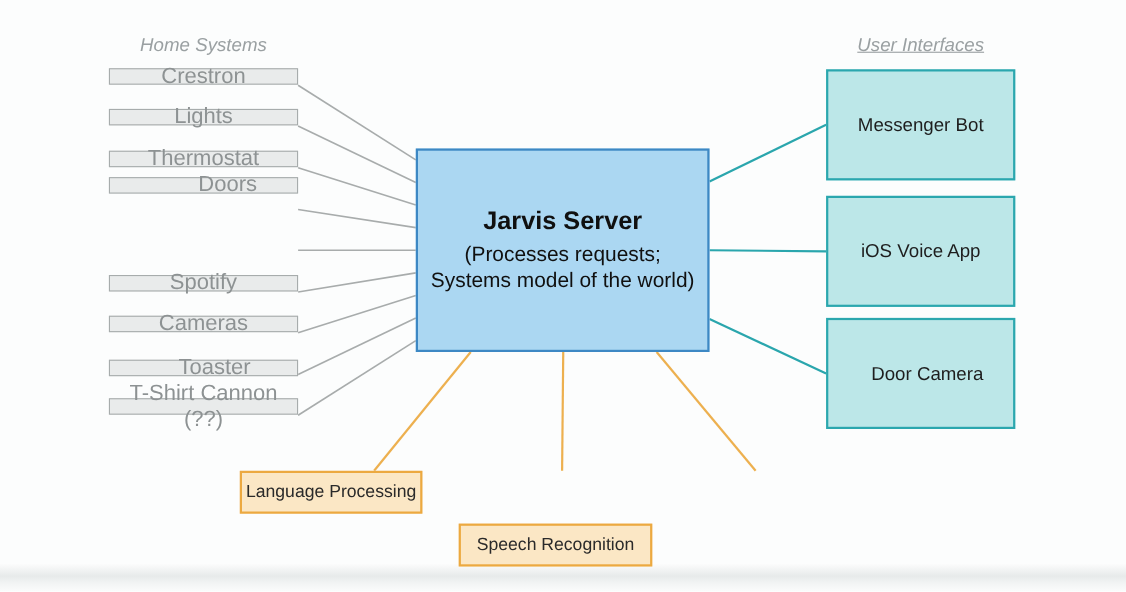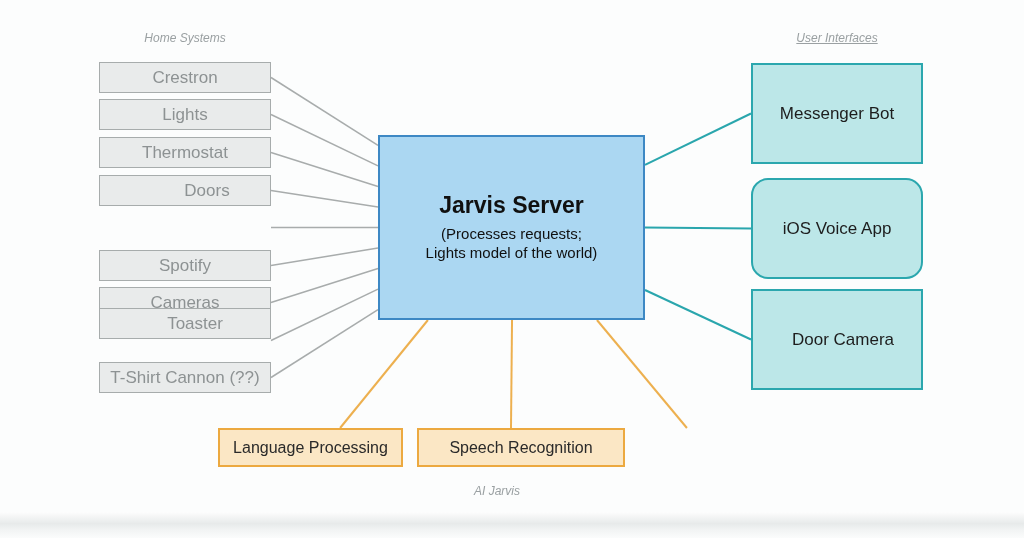--- a/index.html
+++ b/index.html
@@ -23,34 +23,34 @@
     display: flex;
     align-items: center;
     justify-content: center;
     text-align: center;
     box-sizing: border-box;
     z-index: 2;
   }
   .group-title {
     position: absolute;
     font-style: italic;
-    font-size: 12px;
+    font-size: 17px;
     color: #9aa0a2;
     text-align: center;
     z-index: 2;
   }
   
   .lbox {
     left: 99px;
     width: 172px;
-    height: 31px;
+    height: 15px;
     background: #e9ebeb;
     border: 1.5px solid #a7acac;
     color: #8d9293;
-    font-size: 17px;
+    font-size: 20px;
   }
   
   .rbox {
     left: 751px;
     width: 172px;
     height: 101px;
     background: #bce7e8;
     border: 2px solid #2ba7ae;
     color: #1d1d1d;
     font-size: 17px;
@@ -74,21 +74,21 @@
     border: 2px solid #3d88c4;
     flex-direction: column;
     color: #101010;
   }
   #server-box .server-title {
     font-size: 23px;
     font-weight: bold;
     margin-bottom: 6px;
   }
   #server-box .server-sub {
-    font-size: 15px;
+    font-size: 19px;
     line-height: 1.25;
   }
   #edge-shadow {
     position: absolute;
     left: 0;
     bottom: 0;
     width: 1024px;
     height: 26px;
     background: linear-gradient(#fdfdfd 0%, #e7eaea 45%, #f2f4f4 70%, #fbfcfc 100%);
     z-index: 0;
@@ -119,32 +119,32 @@
       <line x1="596.94" y1="320" x2="686.936" y2="428" stroke="#edb04f" stroke-width="2"></line>
     </svg>
 
   <div class="group-title" style="left:99px; top:31px; width:172px;">Home Systems</div>
   <div class="group-title" style="left:751px; top:31px; width:172px;text-decoration:underline;">User Interfaces</div>
   <div class="group-title" style="left:417px; top:484px; width:160px;">AI Jarvis</div>
 
   <div class="node lbox" style="top:62px;">Crestron</div>
   <div class="node lbox" style="top:99px;">Lights</div>
   <div class="node lbox" style="top:137px;text-align:right;">Thermostat</div>
-  <div class="node lbox" style="top:175px;padding-left:44px;">Doors</div>
+  <div class="node lbox" style="top:161px;padding-left:44px;">Doors</div>
   <div class="node lbox" style="top:250px;">Spotify</div>
   <div class="node lbox" style="top:287px;">Cameras</div>
-  <div class="node lbox" style="top:308px;padding-left:20px;">Toaster</div>
+  <div class="node lbox" style="top:327px;padding-left:20px;">Toaster</div>
   <div class="node lbox" style="top:362px;">T-Shirt Cannon (??)</div>
 
   <div class="node" id="server-box">
     <div class="server-title">Jarvis Server</div>
     <div class="server-sub">(Processes requests;</div>
-    <div class="server-sub">Lights model of the world)</div>
+    <div class="server-sub">Systems model of the world)</div>
   </div>
 
   <div class="node rbox" style="top:63px;">Messenger Bot</div>
-  <div class="node rbox" style="top:178px;border-radius:17px;">iOS Voice App</div>
+  <div class="node rbox" style="top:178px;">iOS Voice App</div>
   <div class="node rbox" style="top:289px;padding-left:12px;">Door Camera</div>
 
-  <div class="node bbox" style="left:218px; width:185px;">Language Processing</div>
-  <div class="node bbox" style="left:417px; width:208px;">Speech Recognition</div>
+  <div class="node bbox" style="left:218px; width:166px;">Language Processing</div>
+  <div class="node bbox" style="left:417px; width:176px;margin-top:48px;">Speech Recognition</div>
 
 </div>
 
 </body></html>

